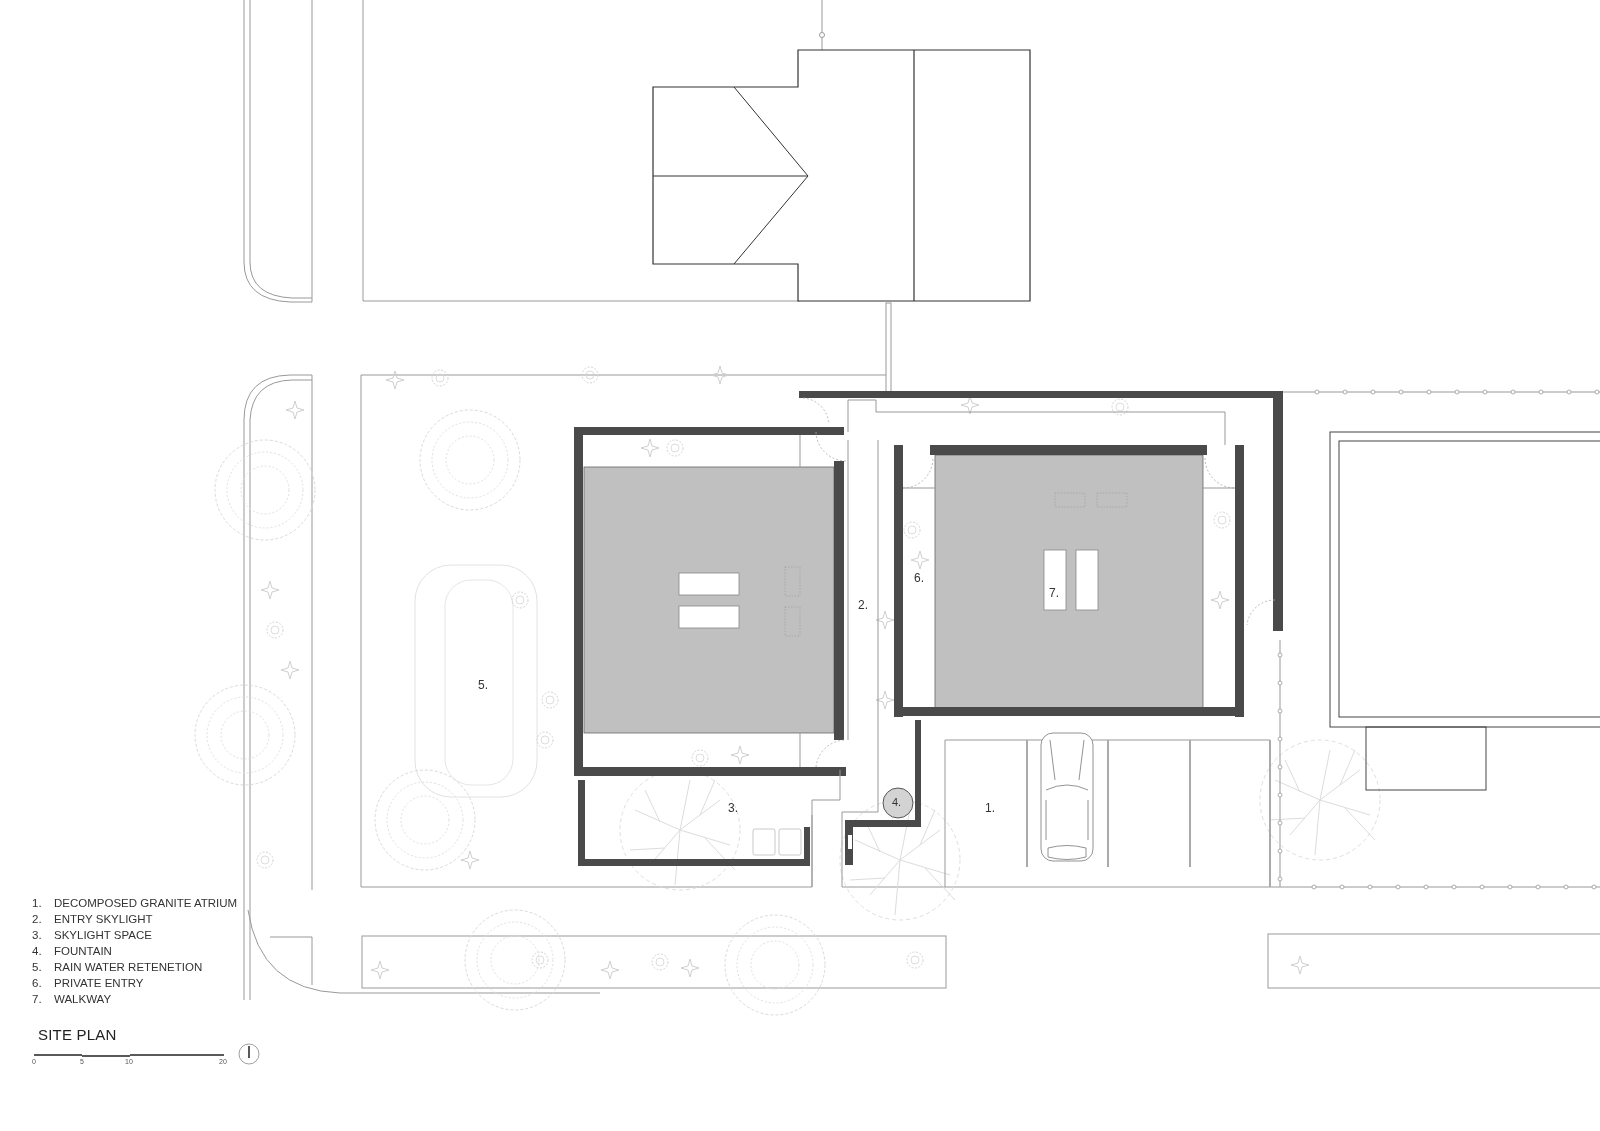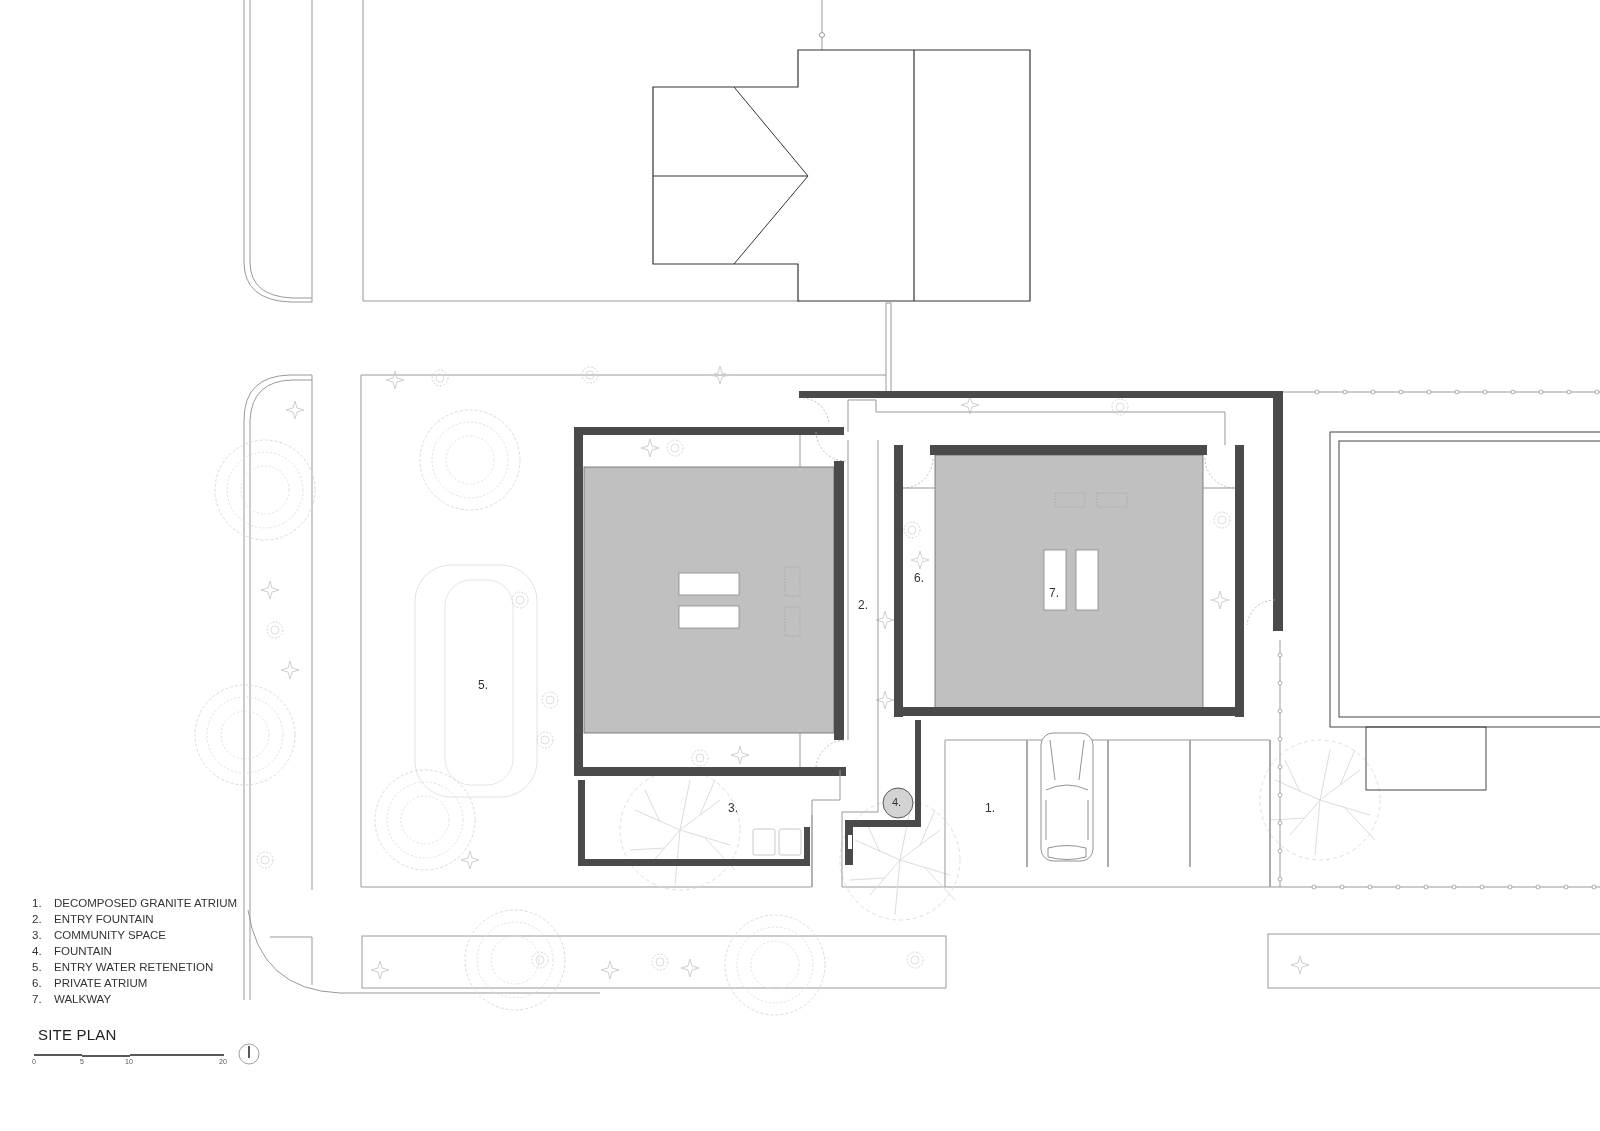--- a/index.html
+++ b/index.html
@@ -261,37 +261,37 @@
 <div class="label" style="left:914px;top:571px;">6.</div>
 <div class="label" style="left:1049px;top:586px;">7.</div>
 
 <div class="legend">
   <div class="legend-row">
       <span class="legend-num">1.</span>
       <span>DECOMPOSED GRANITE ATRIUM</span>
     </div>
   <div class="legend-row">
       <span class="legend-num">2.</span>
-      <span>ENTRY FOUNTAIN</span>
+      <span>ENTRY SKYLIGHT</span>
     </div>
   <div class="legend-row">
       <span class="legend-num">3.</span>
-      <span>COMMUNITY SPACE</span>
+      <span>SKYLIGHT SPACE</span>
     </div>
   <div class="legend-row">
       <span class="legend-num">4.</span>
       <span>FOUNTAIN</span>
     </div>
   <div class="legend-row">
       <span class="legend-num">5.</span>
-      <span>ENTRY WATER RETENETION</span>
+      <span>RAIN WATER RETENETION</span>
     </div>
   <div class="legend-row">
       <span class="legend-num">6.</span>
-      <span>PRIVATE ATRIUM</span>
+      <span>PRIVATE ENTRY</span>
     </div>
   <div class="legend-row">
       <span class="legend-num">7.</span>
       <span>WALKWAY</span>
     </div>
 </div>
 
 <div class="title">SITE PLAN</div>
 
 <div class="scale-lbl" style="left:32px;">0</div>

